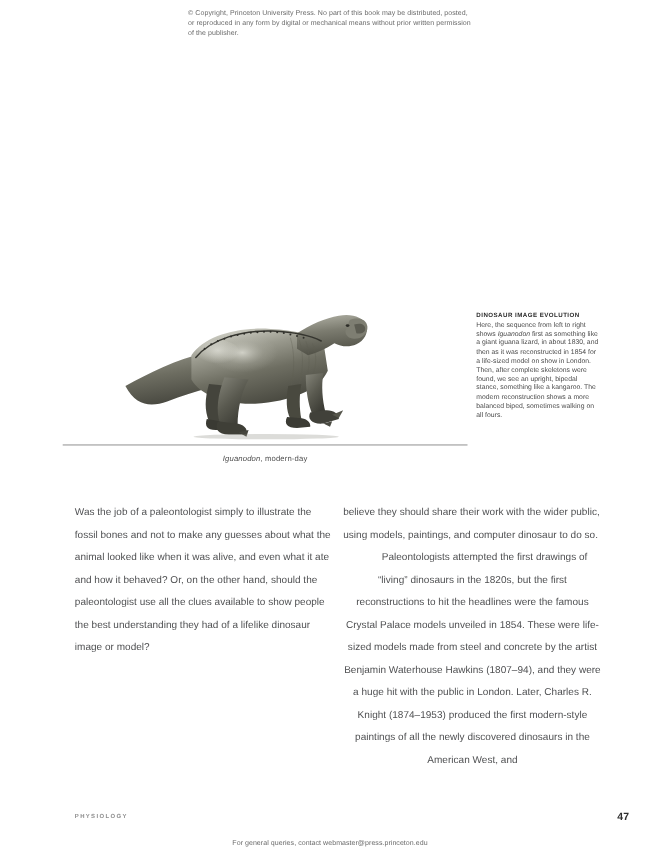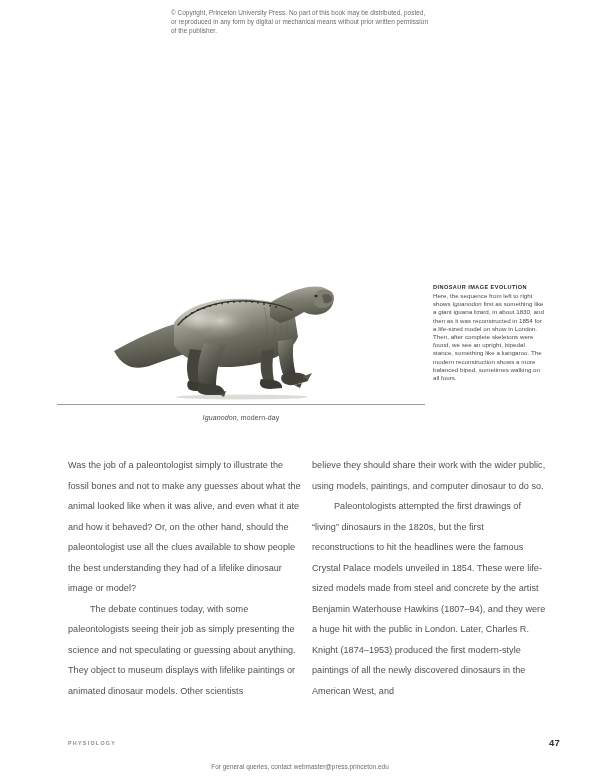--- a/index.html
+++ b/index.html
@@ -105,35 +105,35 @@
     top: 0;
     width: 235px;
     font-size: 9.1px;
     line-height: 20.5px;
     color: #4f5052;
     letter-spacing: 0.02px;
   }
   .col-left  { left: 68px;  }
   .col-right { left: 312px; }
   .col p { margin: 0; }
-  .col p.indent { text-indent: 22px; }
+  .col p.indent { text-indent: 22px; text-align: center; }
 
   
   .running-head {
     position: absolute;
     left: 68px;
     top: 740px;
     font-size: 5.4px;
     font-weight: bold;
     letter-spacing: 1.25px;
     color: #8d8d8d;
   }
   .folio {
     position: absolute;
-    left: 0;
+    left: 12px;
     top: 737px;
     width: 532px;
     text-align: right;
     font-size: 9.5px;
     font-weight: bold;
     color: #2f2f2f;
     letter-spacing: 0.2px;
     padding-left: 28px;
   }
 
@@ -265,21 +265,20 @@
 <div class="side-caption">
   <div class="side-caption-title">DINOSAUR IMAGE EVOLUTION</div>
   <div class="side-caption-body">
     <span>Here, the sequence from left to right shows </span><i>Iguanodon</i><span> first as something like a giant iguana lizard, in about 1830, and then as it was reconstructed in 1854 for a life-sized model on show in London. Then, after complete skeletons were found, we see an upright, bipedal stance, something like a kangaroo. The modern reconstruction shows a more balanced biped, sometimes walking on all fours.</span>
   </div>
 </div>
 
 <div class="columns">
   <div class="col col-left" id="col-left">
       <p>Was the job of a paleontologist simply to illustrate the fossil bones and not to make any guesses about what the animal looked like when it was alive, and even what it ate and how it behaved? Or, on the other hand, should the paleontologist use all the clues available to show people the best understanding they had of a lifelike dinosaur image or model?</p>
-      <p class="indent">The debate continues today, with some paleontologists seeing their job as simply presenting the science and not speculating or guessing about anything. They object to museum displays with lifelike paintings or animated dinosaur models. Other scientists</p>
     </div>
   <div class="col col-right" id="col-right">
       <p>believe they should share their work with the wider public, using models, paintings, and computer dinosaur to do so.</p>
       <p class="indent">Paleontologists attempted the first drawings of “living” dinosaurs in the 1820s, but the first reconstructions to hit the headlines were the famous Crystal Palace models unveiled in 1854. These were life-sized models made from steel and concrete by the artist Benjamin Waterhouse Hawkins (1807–94), and they were a huge hit with the public in London. Later, Charles R. Knight (1874–1953) produced the first modern-style paintings of all the newly discovered dinosaurs in the American West, and</p>
     </div>
 </div>
 
 <div class="running-head">PHYSIOLOGY</div>
 <div class="folio">47</div>
 <div class="footer-note">For general queries, contact webmaster@press.princeton.edu</div>

